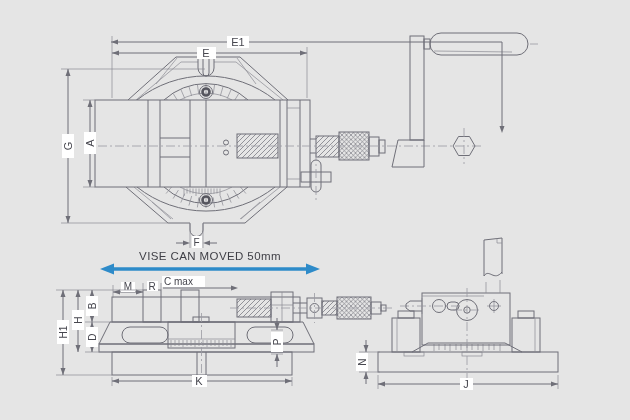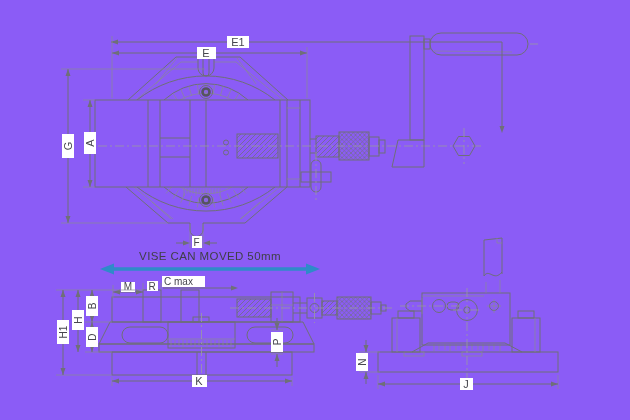--- a/index.html
+++ b/index.html
@@ -1,16 +1,16 @@
 <!DOCTYPE html>
 <html><head>
 <meta charset="utf-8">
 <style>
   html,body{margin:0;padding:0;background:#ffffff;}
-  #stage{position:relative;width:630px;height:420px;background:#8b5cf6;overflow:hidden;}
+  #stage{position:relative;width:630px;height:420px;background:#e5e5e5;overflow:hidden;}
   svg text{font-family:"Liberation Sans","DejaVu Sans",sans-serif;}
   .ln{stroke:#6f6f78;stroke-width:1;fill:none;}
   .lt{stroke:#8a8a92;stroke-width:0.7;fill:none;}
   .cl{stroke:#9a9aa2;stroke-width:0.8;fill:none;stroke-dasharray:9 3 2 3;}
   .ar{fill:#6f6f78;stroke:none;}
   .t{font-size:11px;fill:#46464e;}
   .ts{font-size:10px;fill:#46464e;}
   .tn{font-size:11.5px;fill:#3f3f46;letter-spacing:0.4px;}
   .lb{fill:#ffffff;stroke:none;}
 </style>

